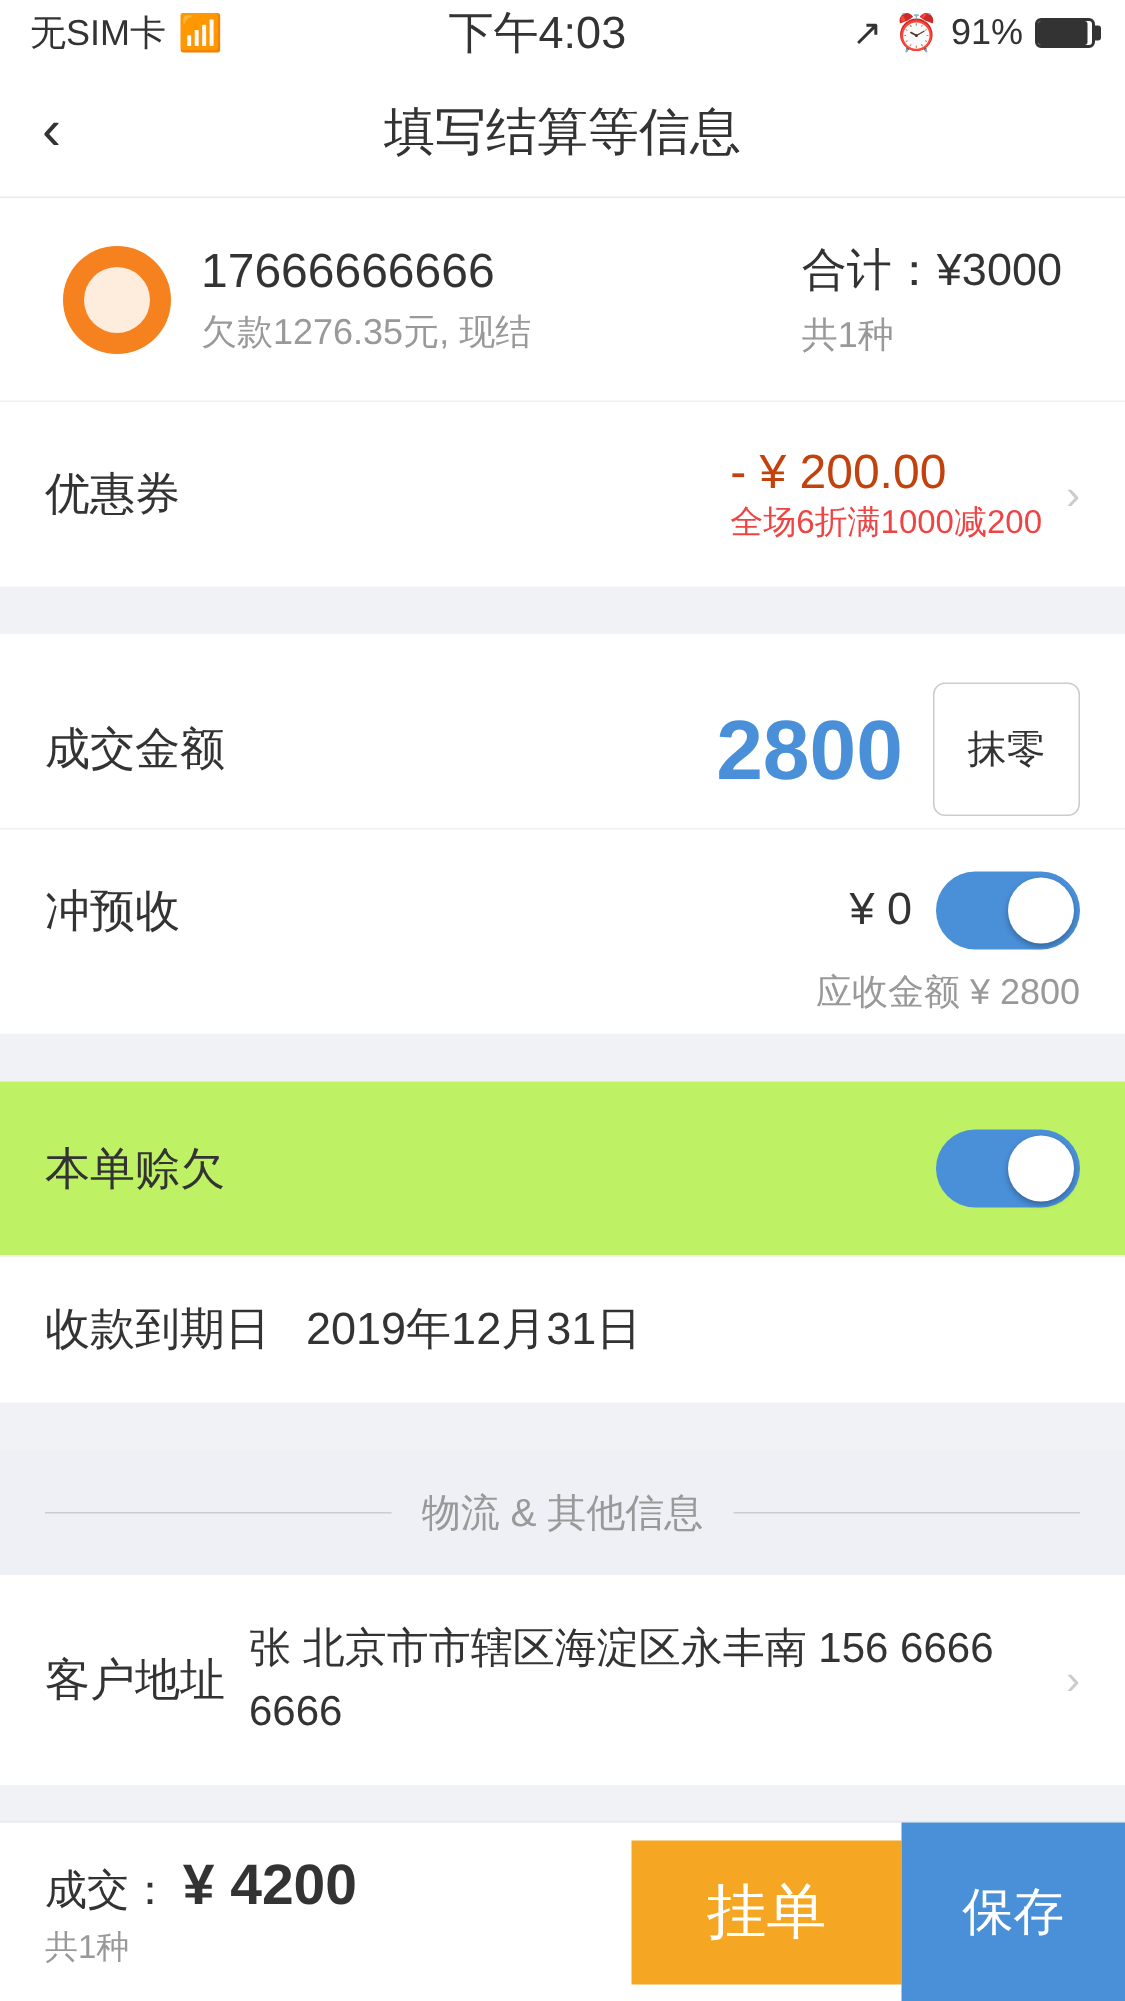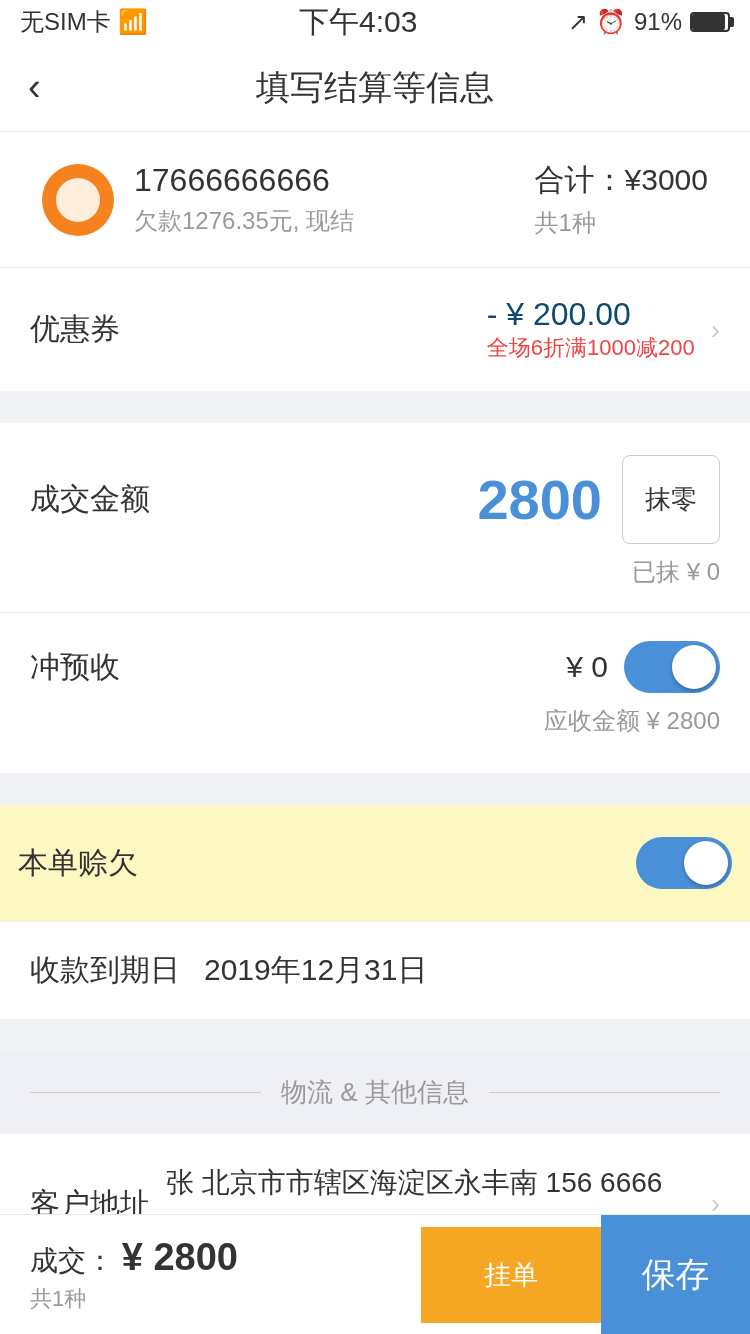--- a/index.html
+++ b/index.html
@@ -114,21 +114,21 @@
     .coupon-row {
       display: flex;
       align-items: center;
       justify-content: space-between;
       padding: 28px 30px;
       background: #fff;
       border-top: 1px solid #f0f0f0;
     }
     .coupon-label { font-size: 30px; color: #333; }
     .coupon-right { display: flex; align-items: center; gap: 16px; }
-    .coupon-discount { font-size: 32px; color: #0c4a6e; font-weight: 500; }
+    .coupon-discount { font-size: 32px; color: #c2410c; font-weight: 500; }
     .coupon-desc { font-size: 22px; color: #ef4444; }
     .chevron-icon { font-size: 28px; color: #ccc; }
 
     
     .section-divider {
       height: 16px;
       background: #f0f2f5;
     }
 
     
@@ -164,21 +164,21 @@
       display: flex;
       align-items: center;
       justify-content: space-between;
       padding: 28px 30px 8px;
       background: #fff;
       border-top: 1px solid #f0f0f0;
     }
     .precharge-right { display: flex; align-items: center; gap: 16px; }
     .precharge-amount { font-size: 30px; color: #333; font-weight: 500; }
     .precharge-sub {
-      padding: 4px 30px 36px;
+      padding: 4px 30px 12px;
       background: #fff;
       text-align: right;
       font-size: 24px;
       color: #999;
     }
 
     
     .toggle {
       width: 96px; height: 52px;
       border-radius: 26px;
@@ -194,22 +194,22 @@
       position: absolute;
       top: 4px; right: 4px;
       box-shadow: 0 2px 4px rgba(0,0,0,0.3);
     }
 
     
     .debit-row {
       display: flex;
       align-items: center;
       justify-content: space-between;
-      padding: 32px 18px;
-      background: #fef9c3;
+      padding: 32px 30px;
+      background: #bef264;
     }
     .debit-label { font-size: 30px; color: #333; }
 
     
     .duedate-row {
       display: flex;
       align-items: center;
       padding: 28px 30px;
       background: #fff;
       border-top: 1px solid #f0f0f0;
@@ -266,21 +266,21 @@
       flex: 1;
       padding: 0 30px;
     }
     .bottom-amount { font-size: 38px; font-weight: 600; color: #333; }
     .bottom-amount-label { font-size: 28px; color: #333; }
     .bottom-sub { font-size: 22px; color: #999; margin-top: 4px; }
     .btn-hang {
       width: 180px; height: 96px;
       background: #f5a623;
       display: flex; align-items: center; justify-content: center;
-      font-size: 27px; color: #fff; font-weight: 500;
+      font-size: 40px; color: #fff; font-weight: 500;
       cursor: pointer;
       flex-shrink: 0;
     }
     .btn-save {
       width: 149px; height: 120px;
       background: #4a90d9;
       display: flex; align-items: center; justify-content: center;
       font-size: 34px; color: #fff; font-weight: 500;
       cursor: pointer;
       flex-shrink: 0;
@@ -340,21 +340,20 @@
 <div class="section-divider"></div>
 
 <div class="section-white">
   <div class="amount-row">
     <div class="row-label">成交金额</div>
     <div class="amount-right">
       <div class="amount-value">2800</div>
       <button class="round-btn">抹零</button>
     </div>
   </div>
-  <div class="amount-sub-row">已抹  ¥ 0</div>
 
   <div class="precharge-row">
     <div class="row-label">冲预收</div>
     <div class="precharge-right">
       <div class="precharge-amount">¥ 0</div>
       <div class="toggle">
         <div class="toggle-knob"></div>
       </div>
     </div>
   </div>
@@ -392,19 +391,19 @@
     <span class="chevron-icon">›</span>
   </div>
 </div>
 
 <div class="empty-area"></div>
 
 <div class="bottom-bar">
   <div class="bottom-summary">
     <div>
       <span class="bottom-amount-label">成交：</span>
-      <span class="bottom-amount">¥ 2800</span>
+      <span class="bottom-amount">¥ 4200</span>
     </div>
     <div class="bottom-sub">共1种</div>
   </div>
   <div class="btn-hang">挂单</div>
   <div class="btn-save">保存</div>
 </div>
 
 </body></html>

